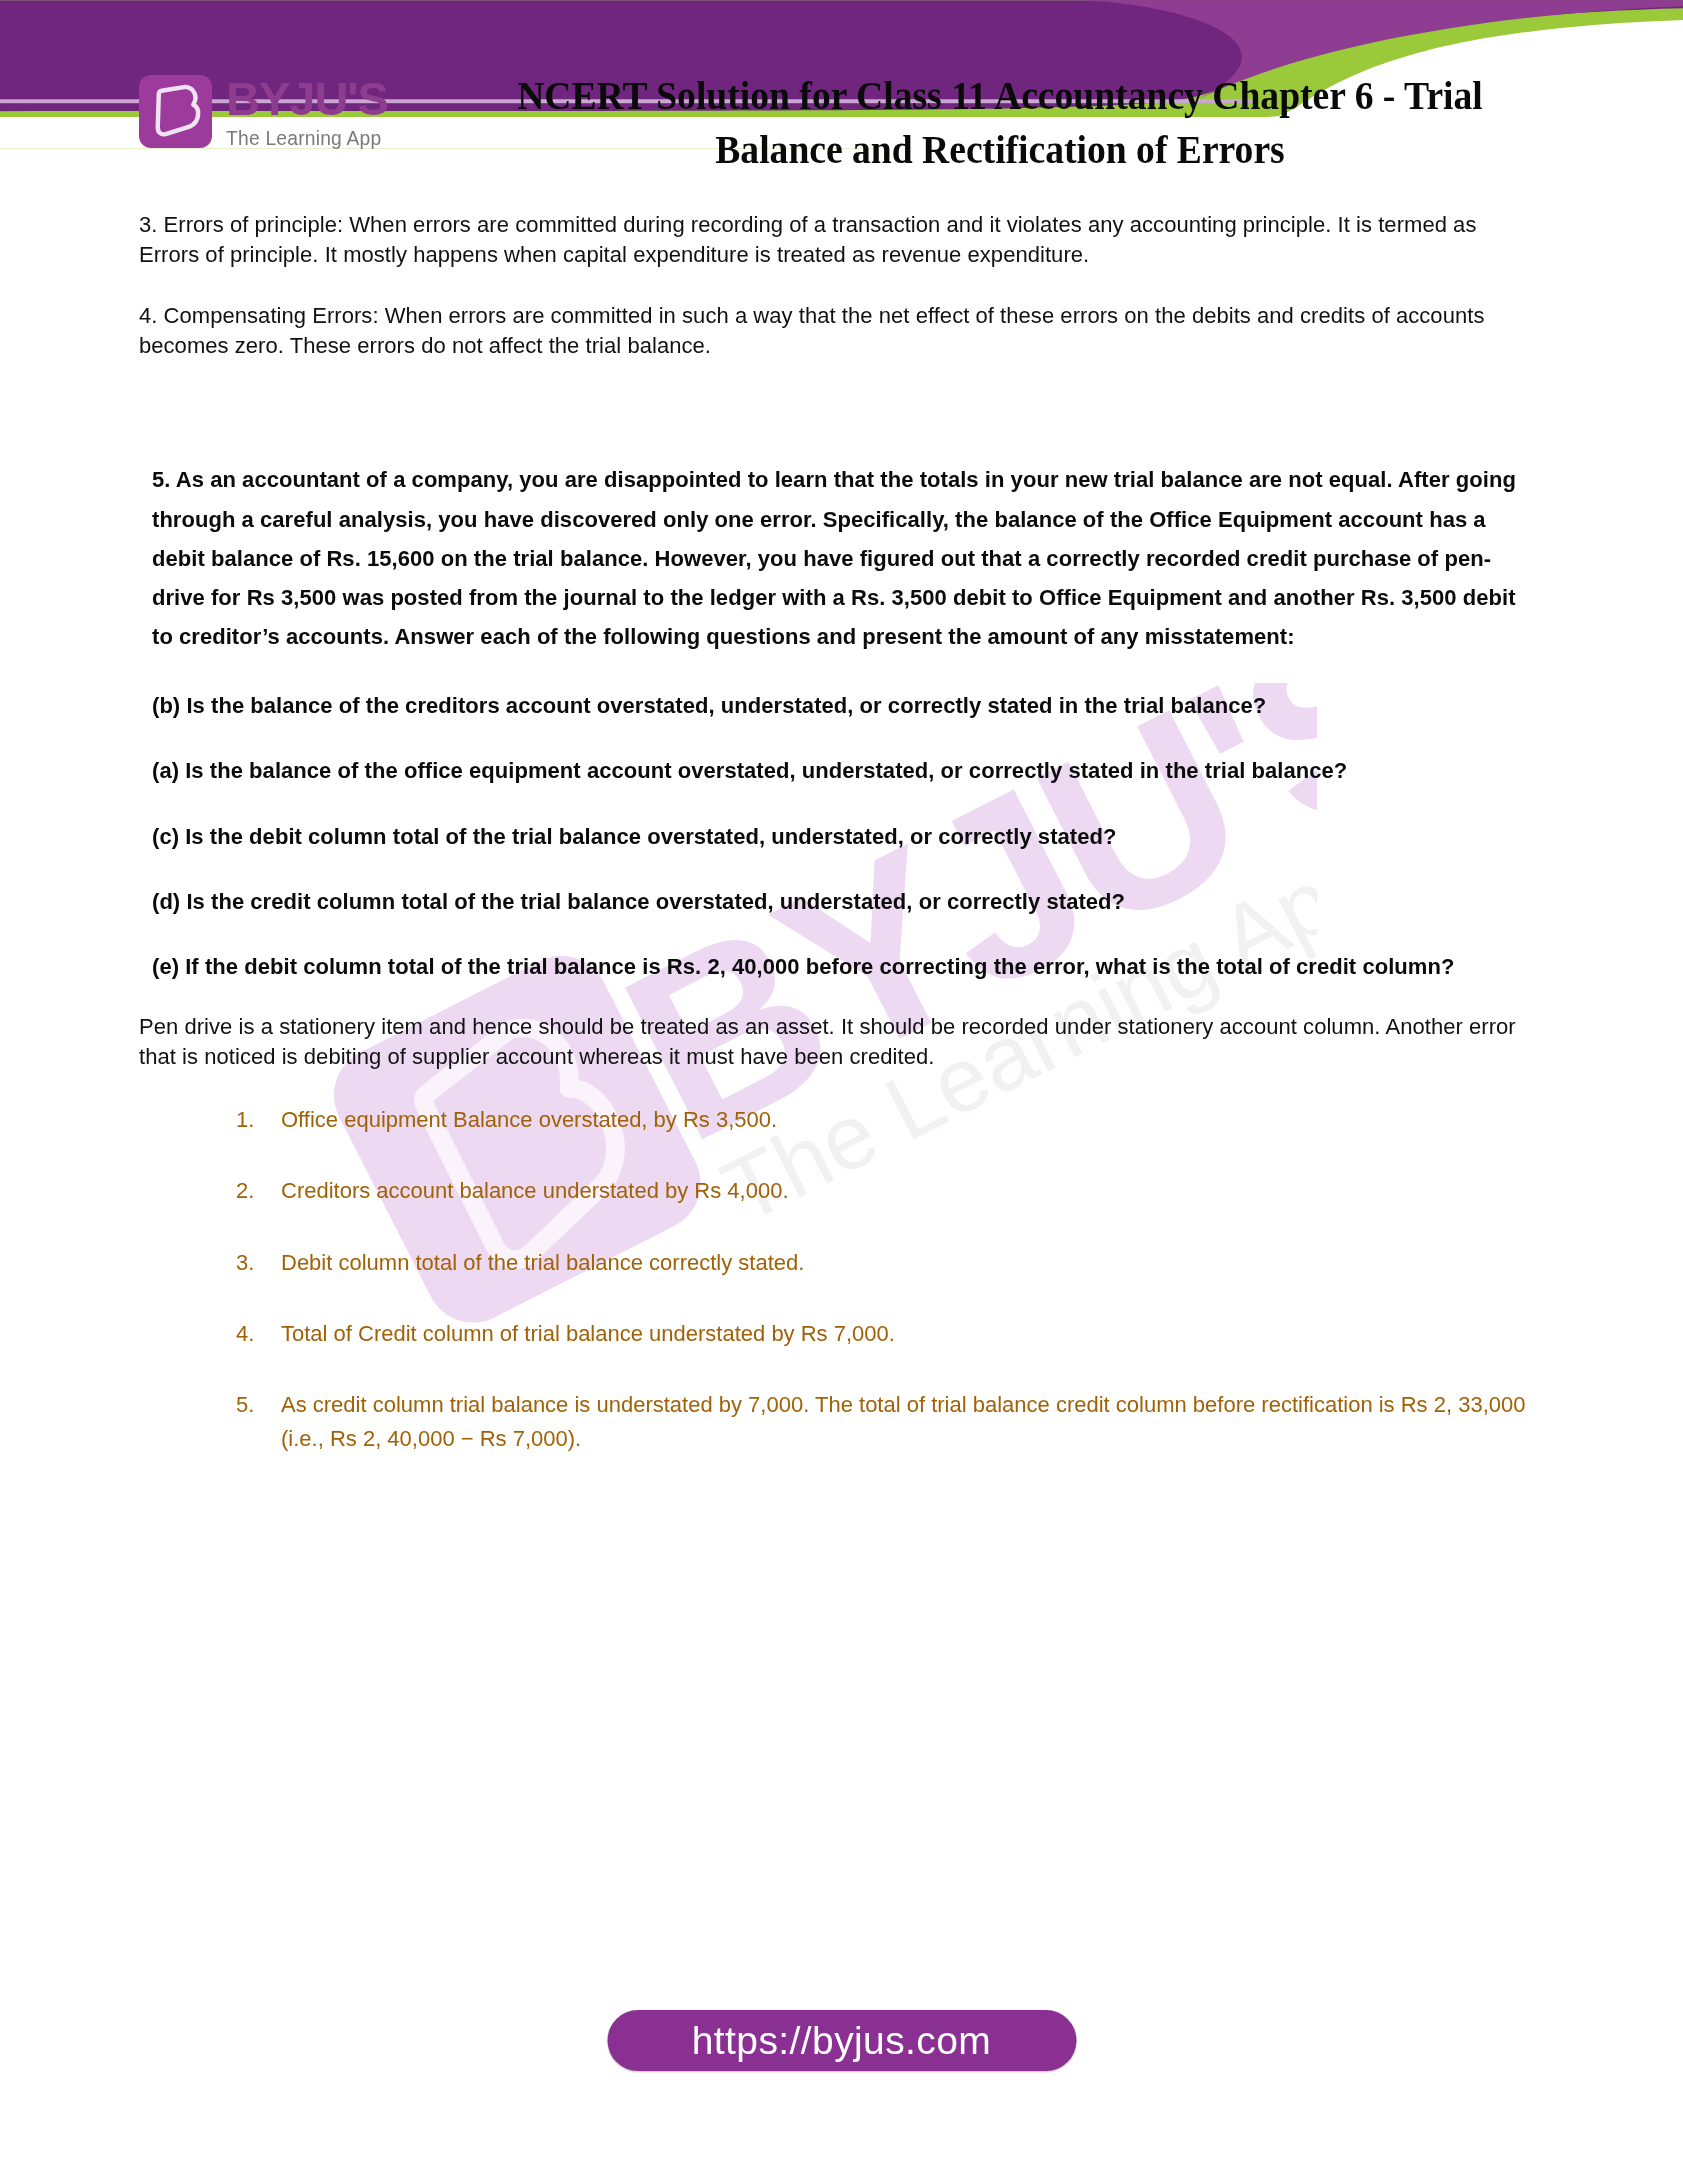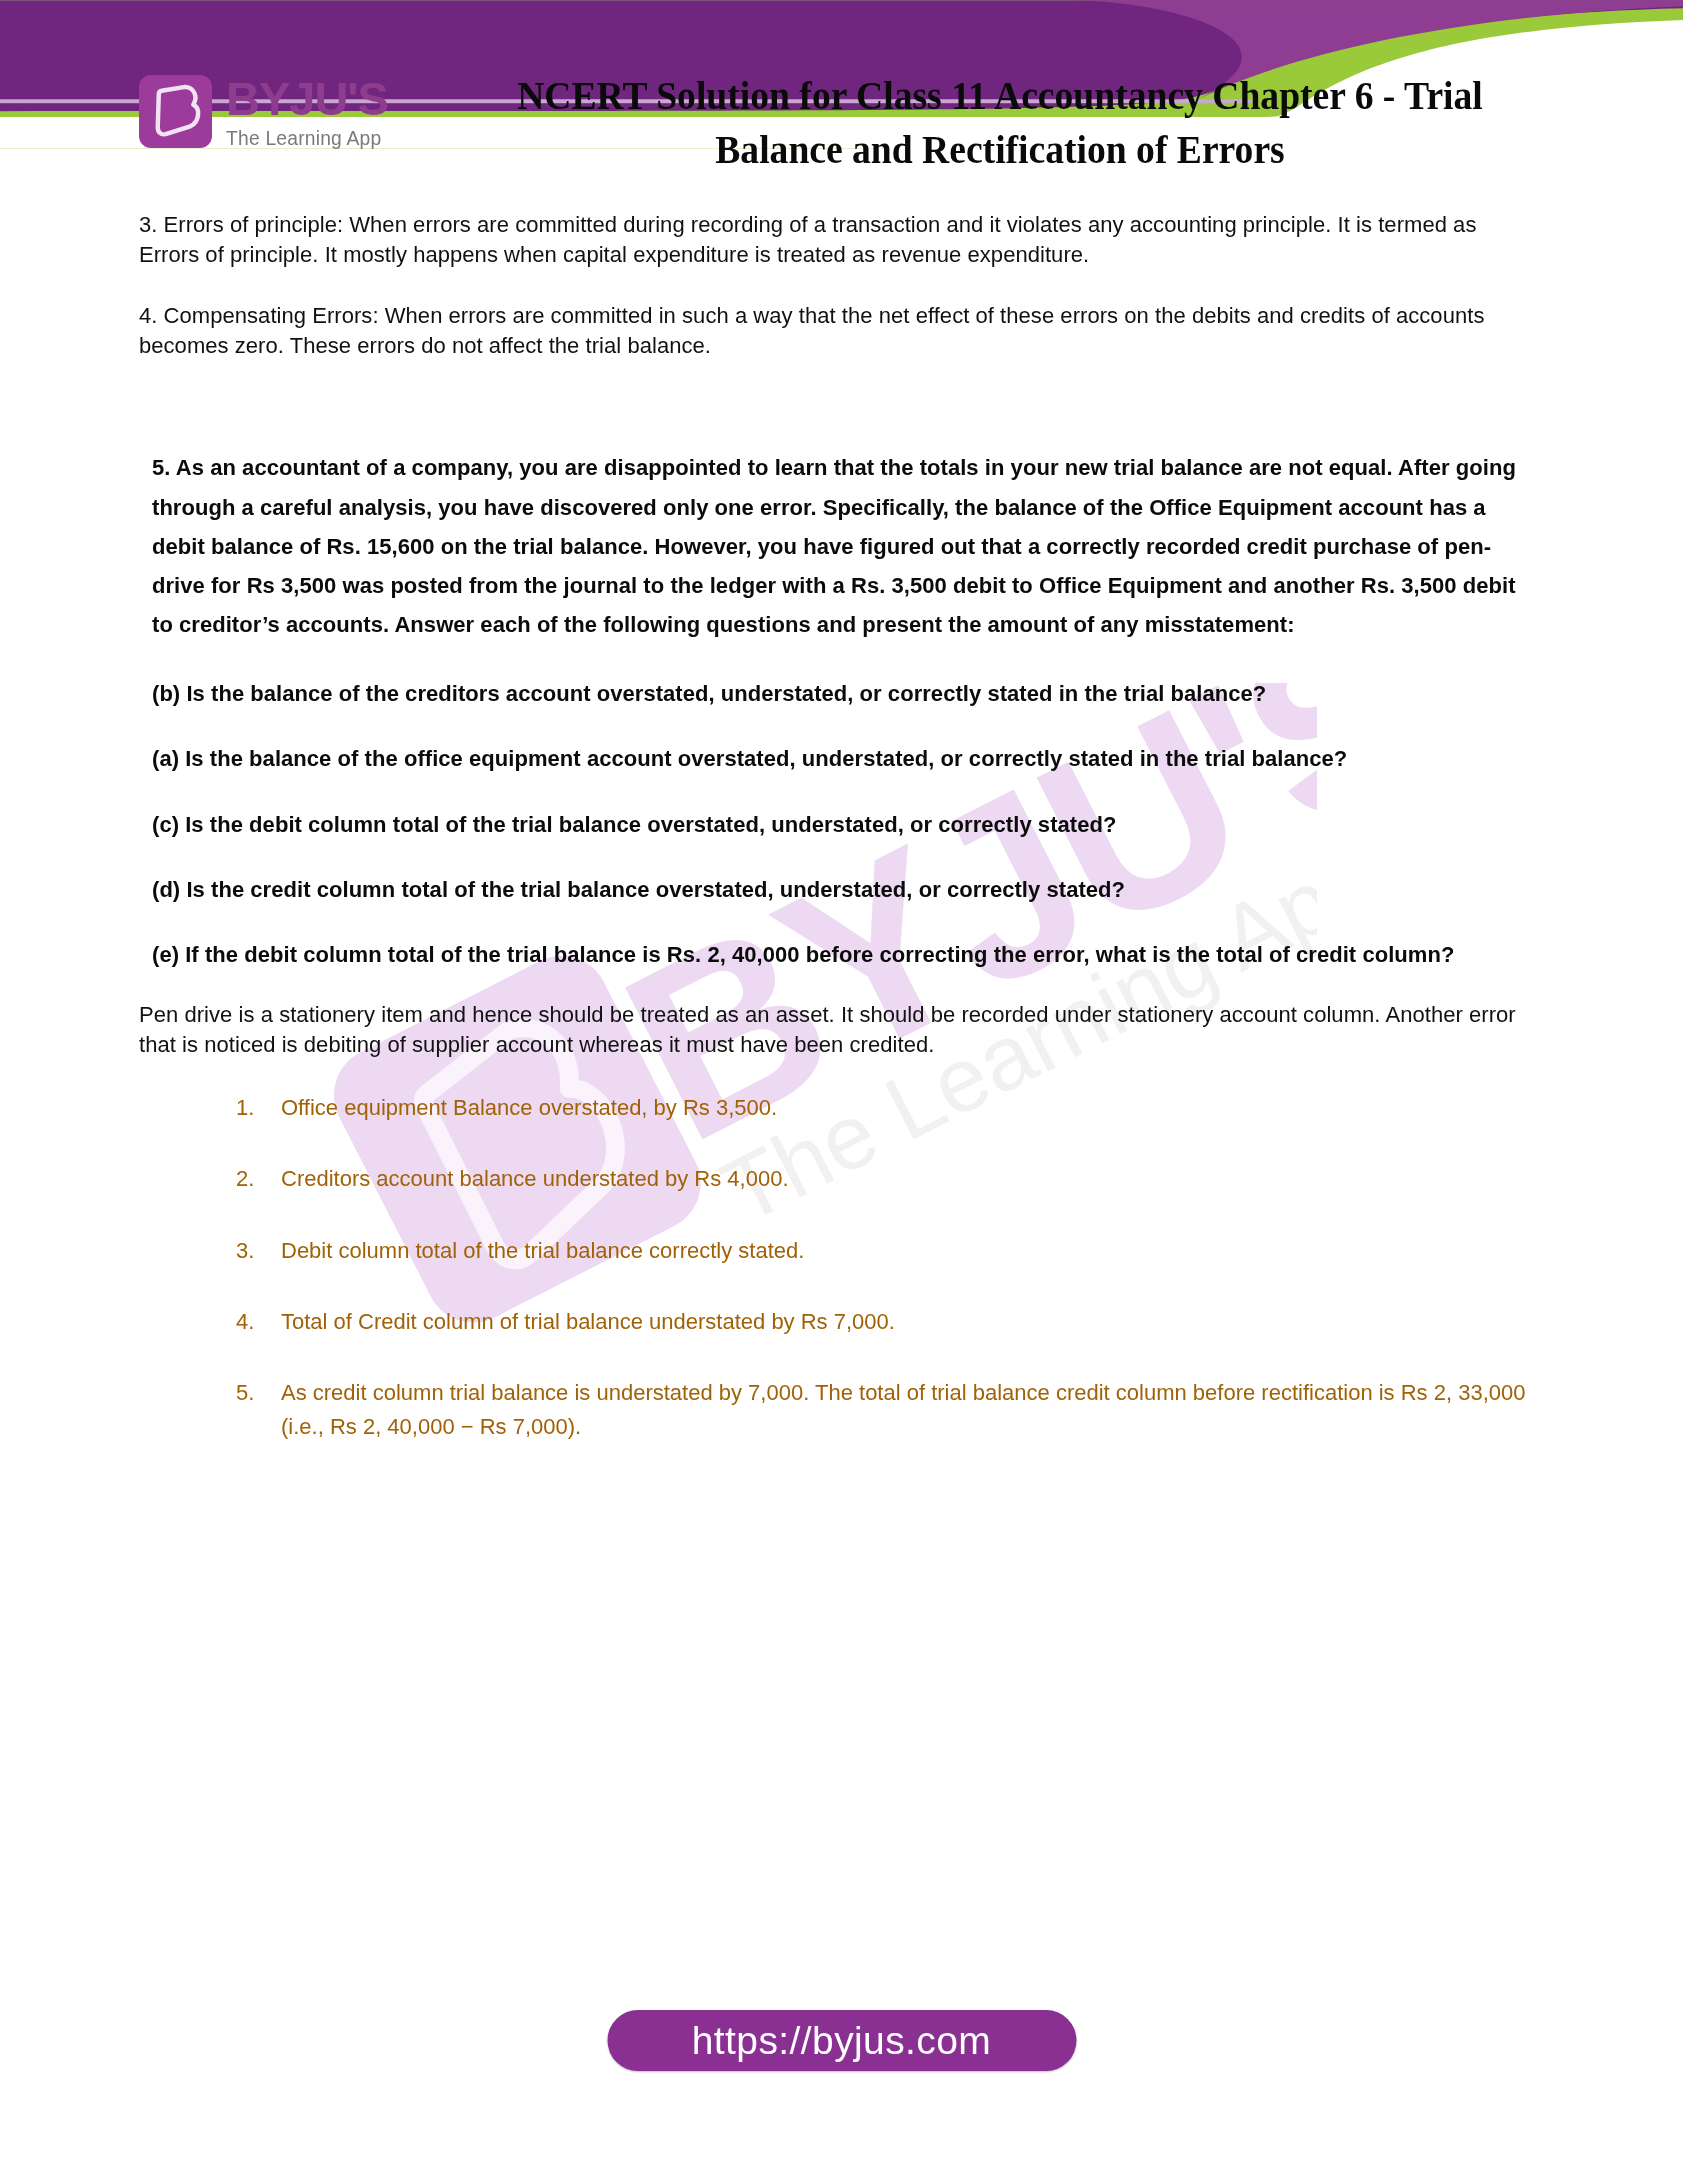--- a/index.html
+++ b/index.html
@@ -99,21 +99,21 @@
     width: 1401px;
     z-index: 3;
   }
   p.para {
     margin: 0 0 30px 0;
     font-size: 22px;
     line-height: 1.38;
     color: #111111;
     letter-spacing: 0.05px;
   }
-  p.para.tight { margin-bottom: 0; }
+  p.para.tight { margin-bottom: 12px; }
   .gap-big { height: 87px; }
 
   p.qbold {
     margin: 0 0 30px 13px;
     font-size: 22px;
     font-weight: bold;
     line-height: 1.78;
     color: #0b0b0b;
     letter-spacing: 0.05px;
   }

